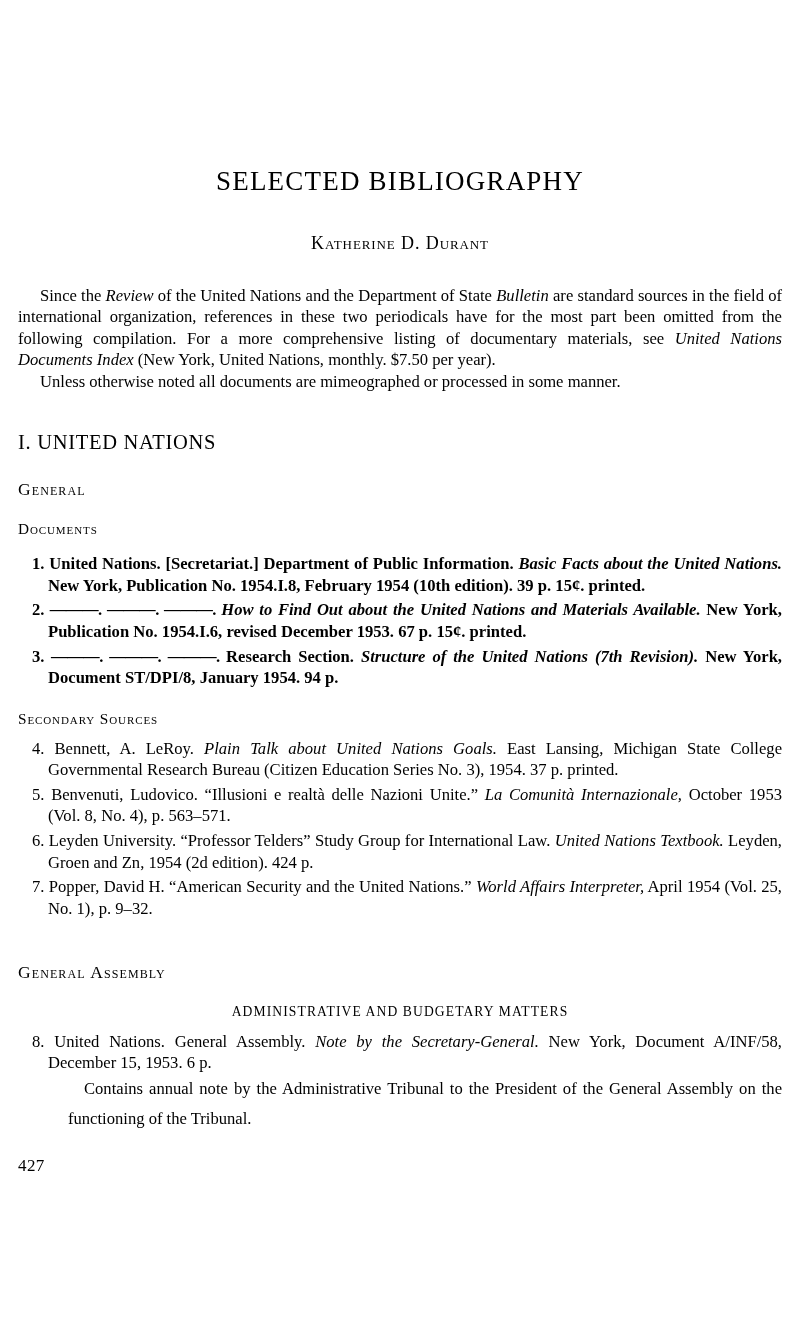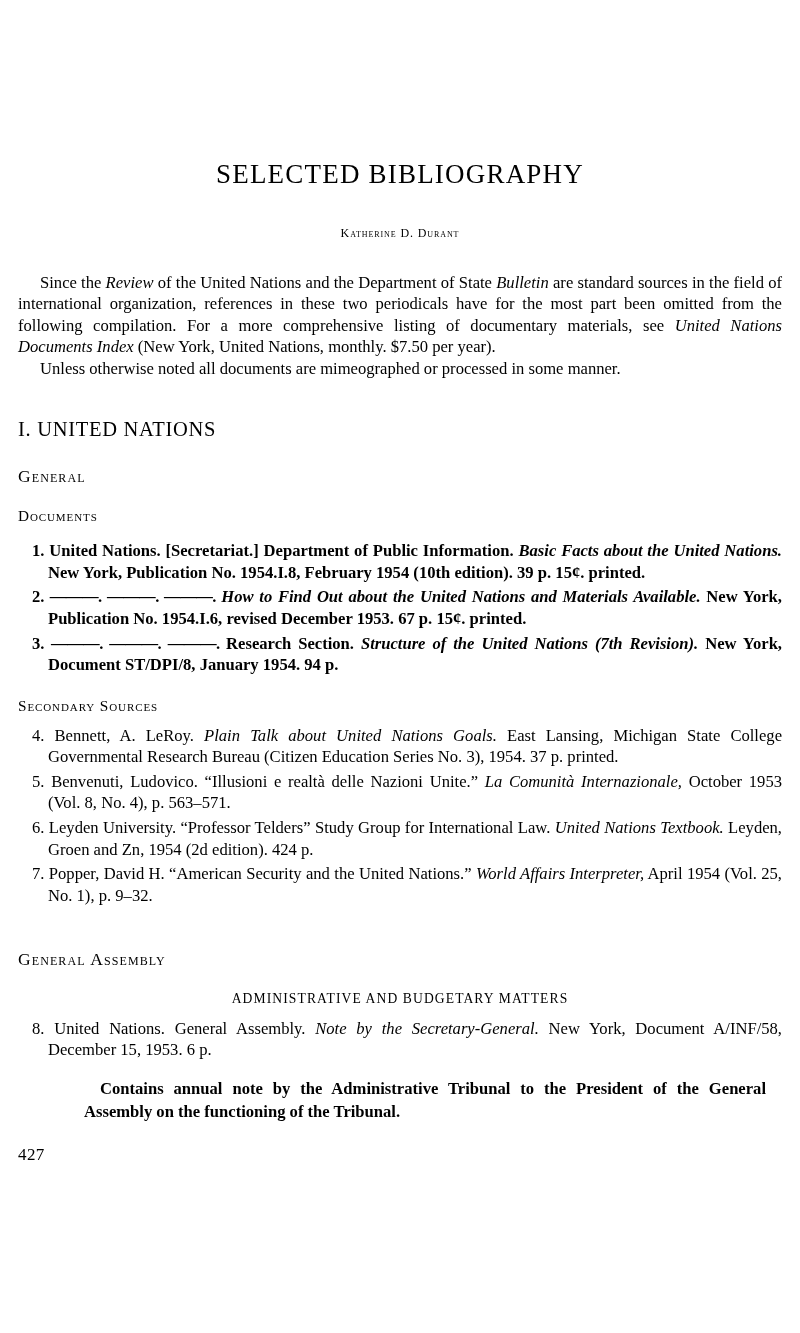--- a/index.html
+++ b/index.html
@@ -11,35 +11,35 @@
     width: 800px;
     height: 1333px;
     font-family: "Liberation Serif", "DejaVu Serif", serif;
     color: #000000;
     position: relative;
     overflow: hidden;
   }
   .page {
     position: absolute;
     left: 18px;
-    top: 0;
+    top: 7px;
     width: 764px;
     height: 1274px;
   }
   .title {
     text-align: center;
     font-size: 27px;
     letter-spacing: 1.2px;
     margin-top: 160px;
     line-height: 1.1;
     font-weight: normal;
   }
   .byline {
     text-align: center;
-    font-size: 12px;
+    font-size: 18px;
     font-variant: small-caps;
     letter-spacing: 0.9px;
     margin-top: 36px;
   }
   p.body-par {
     font-size: 16.6px;
     line-height: 21.6px;
     text-align: justify;
     text-justify: inter-word;
     margin: 0;
@@ -119,28 +119,27 @@
     margin-top: 11px;
   }
   .num {
     font-variant-numeric: lining-nums;
   }
   i, .ital {
     font-style: italic;
   }
   .annot {
     font-size: 16.6px;
-    line-height: 23px;
+    line-height: 30px;
     text-align: justify;
-    margin: 16px;
+    margin: 0;
     padding-left: 50px;
     text-indent: 16px;
     -webkit-hyphens: none;
     hyphens: none;
-    font-weight: bold;
   }
   .folio {
     text-align: left;
     font-size: 17px;
     margin-top: 22px;
     letter-spacing: 0.4px;
   }
   .dashmark {
     letter-spacing: -0.5px;
   }

